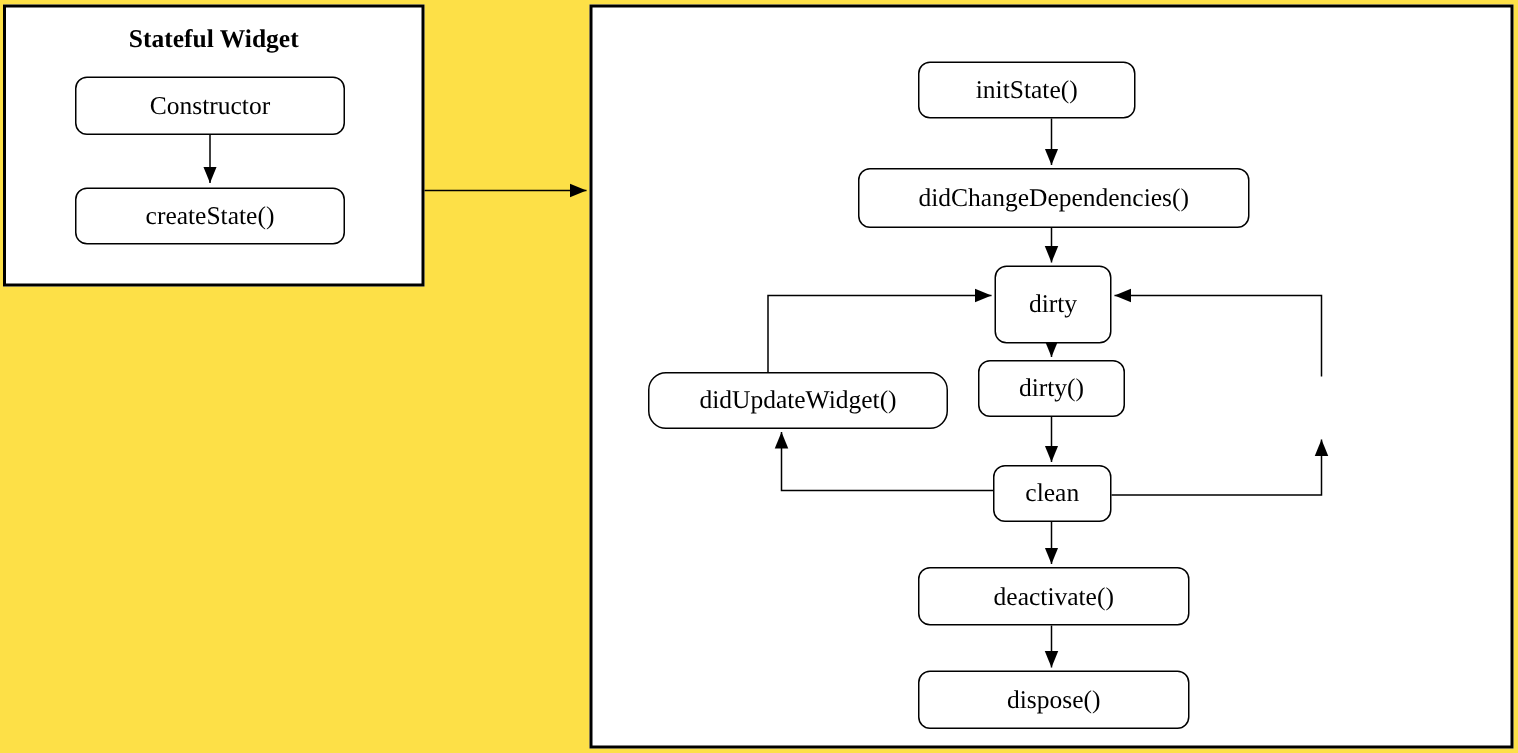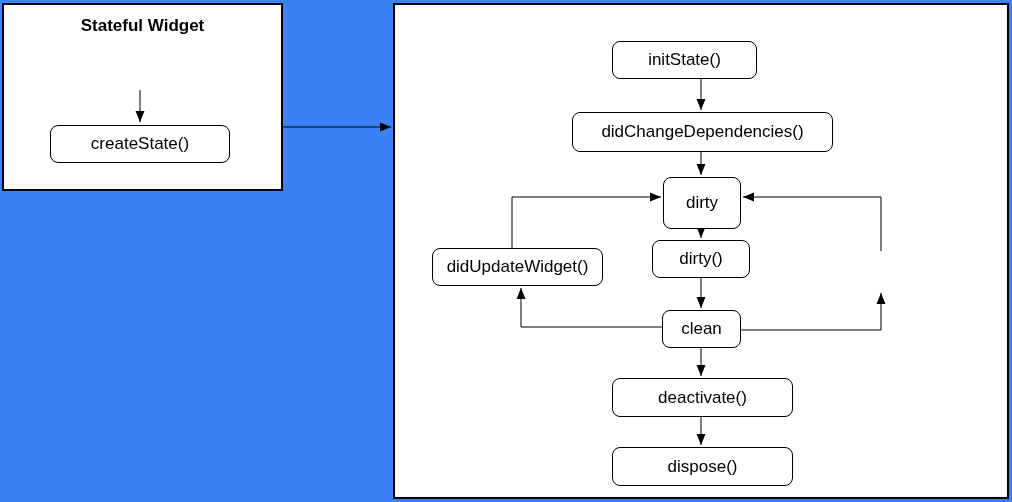--- a/index.html
+++ b/index.html
@@ -1,21 +1,21 @@
 <!DOCTYPE html>
 <html><head>
 <meta charset="utf-8">
 <style>
   html, body { margin: 0; padding: 0; background: #ffffff; }
   .canvas {
     position: relative;
     width: 1012px;
     height: 502px;
-    background: #3b82f6;
-    font-family: Liberation Sans, sans-serif;
+    background: #fde047;
+    font-family: Liberation Serif, serif;
     overflow: hidden;
   }
   .group {
     position: absolute;
     box-sizing: border-box;
     border: 2px solid #000000;
     background: #ffffff;
   }
   .group-title {
     position: absolute;
@@ -72,24 +72,25 @@
     <path d="M701,348 L701,376" marker-end="url(#arrow)"></path>
     <path d="M701,417 L701,445" marker-end="url(#arrow)"></path>
     <path d="M512,248 L512,197 L661,197" marker-end="url(#arrow)"></path>
     <path d="M662,327 L521,327 L521,288" marker-end="url(#arrow)"></path>
     <path d="M881,251 L881,197 L743,197" marker-end="url(#arrow)"></path>
     <path d="M741,330 L881,330 L881,293" marker-end="url(#arrow)"></path>
   </svg>
 
   <div class="group-title" style="left:2px; top:16px; width:281px;">Stateful Widget</div>
 
+  <div class="node" style="left:50px; top:51px; width:180px; height:39px;">Constructor</div>
   <div class="node" style="left:50px; top:125px; width:180px; height:38px;">createState()</div>
 
   <div class="node" style="left:612px; top:41px; width:145px; height:38px;">initState()</div>
   <div class="node" style="left:572px; top:112px; width:261px; height:40px;">didChangeDependencies()</div>
   <div class="node" style="left:663px; top:177px; width:78px; height:52px;">dirty</div>
-  <div class="node" style="left:432px; top:248px; width:171px; height:38px;">didUpdateWidget()</div>
+  <div class="node" style="left:432px; top:248px; width:200px; height:38px;border-radius:12px;">didUpdateWidget()</div>
   <div class="node" style="left:652px; top:240px; width:98px; height:38px;">dirty()</div>
   <div class="node" style="left:662px; top:310px; width:79px; height:38px;">clean</div>
   <div class="node" style="left:612px; top:378px; width:181px; height:39px;">deactivate()</div>
   <div class="node" style="left:612px; top:447px; width:181px; height:39px;">dispose()</div>
 
 </div>
 
 </body></html>

